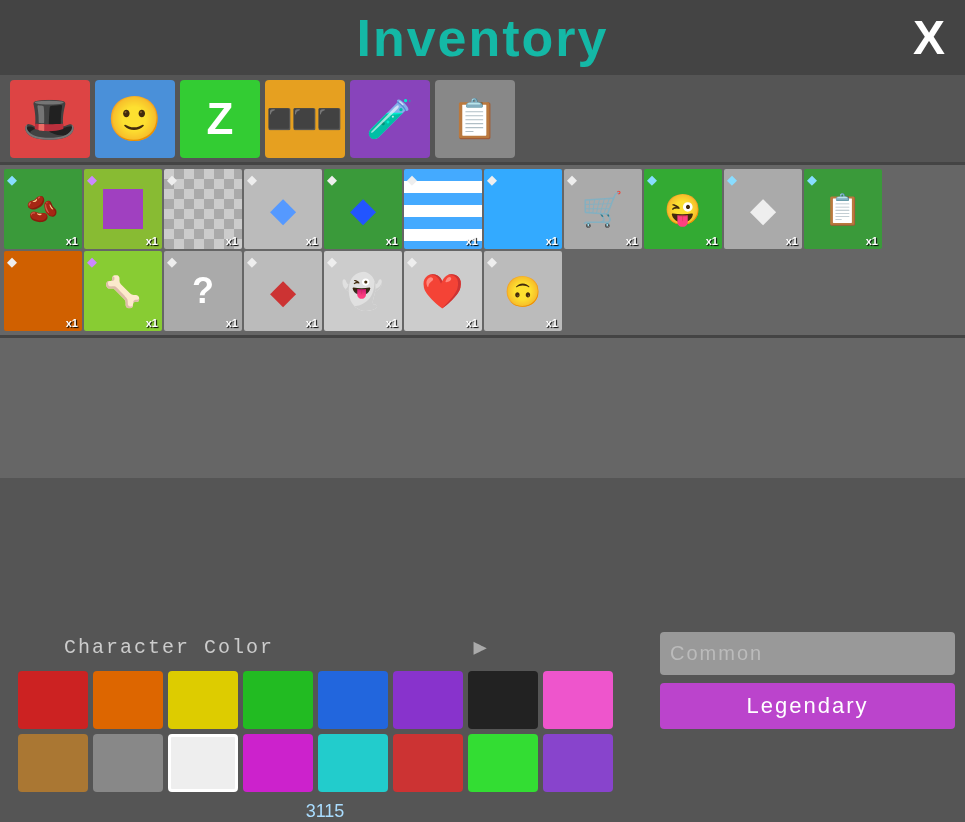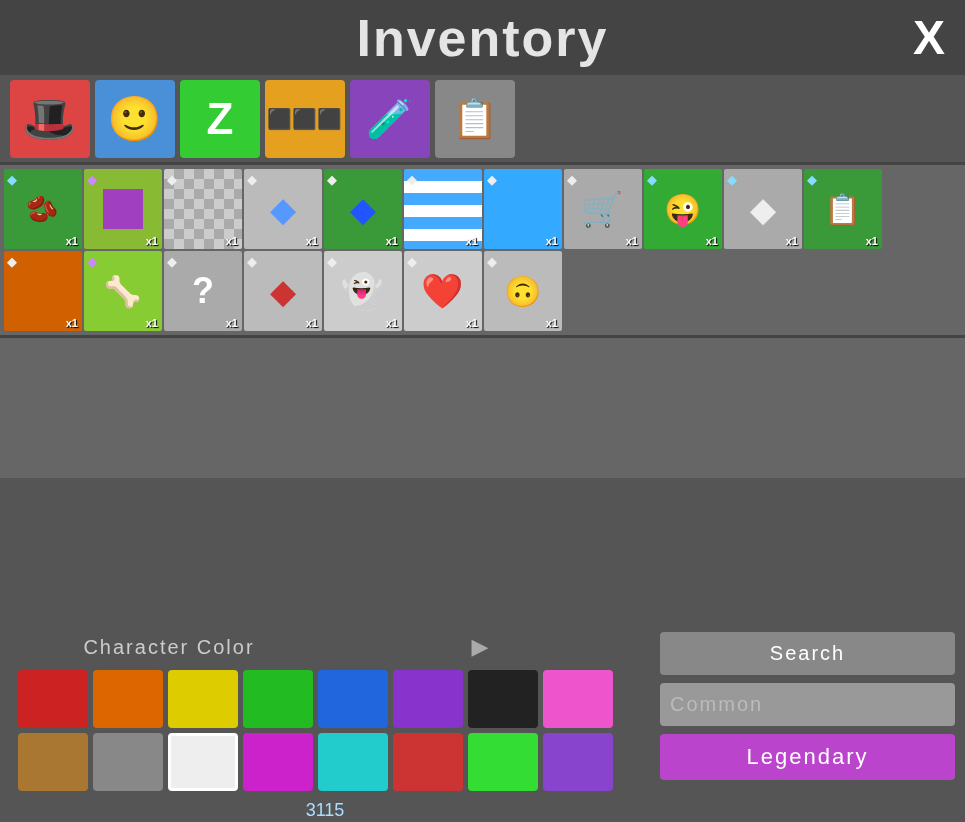--- a/index.html
+++ b/index.html
@@ -15,21 +15,21 @@
     
     #header {
       background: #444;
       height: 75px;
       display: flex;
       align-items: center;
       justify-content: center;
       position: relative;
     }
     #header h1 {
-      color: #e5e5e5;
+      color: #14b8a6;
       font-size: 52px;
       font-weight: bold;
       letter-spacing: 2px;
     }
     #close-btn {
       position: absolute;
       right: 20px;
       top: 50%;
       transform: translateY(-50%);
       color: white;
@@ -133,20 +133,21 @@
       gap: 5px;
     }
     #char-color-header {
       display: flex;
       align-items: center;
       gap: 10px;
       color: #ccc;
       font-size: 20px;
       margin-bottom: 1px;
       padding: 4px 10px;
+      font-family: Liberation Mono, monospace;
     }
     #char-color-header span { flex: 1; text-align: center; letter-spacing: 2px; }
     #char-color-arrow {
       color: #aaa;
       font-size: 22px;
       cursor: pointer;
     }
     .color-row {
       display: flex;
       gap: 5px;
@@ -439,17 +440,16 @@
       <div class="color-swatch swatch-magenta"></div>
       <div class="color-swatch swatch-cyan"></div>
       <div class="color-swatch swatch-dark-red"></div>
       <div class="color-swatch swatch-lime"></div>
       <div class="color-swatch swatch-violet"></div>
     </div>
     <div class="bottom-count">3115</div>
   </div>
 
   <div id="search-panel">
-    <div id="search-btn">Search</div>
     <div id="common-btn">Common</div>
     <div id="legendary-btn">Legendary</div>
   </div>
 </div>
 
 </body></html>

